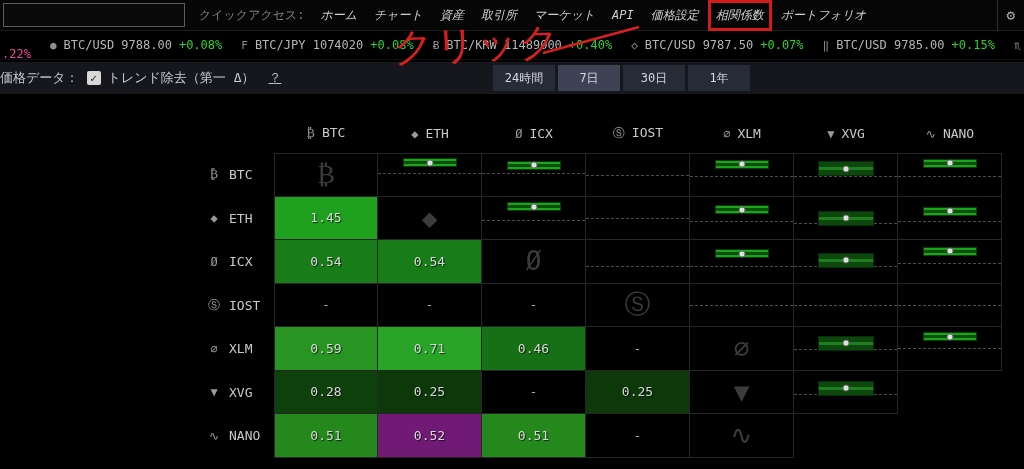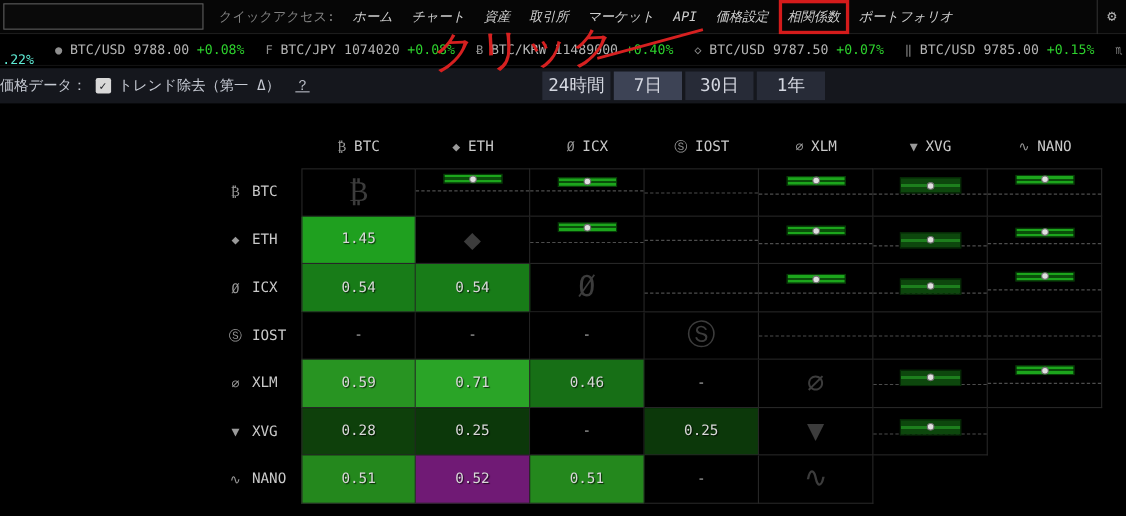--- a/index.html
+++ b/index.html
@@ -20,31 +20,31 @@
     border-left:1px solid #2e2e2e; padding:0 9px; }
   .gear { color:#b0b0b0; font-size:14px; cursor:pointer; }
 
   
   .ticker { position:absolute; top:31px; left:0; width:1024px; height:29px;
     display:flex; align-items:center; gap:19px; font-size:12px; color:#b5b5b5;
     border-bottom:1px solid #121212; white-space:nowrap; overflow:hidden; padding-left:2px; }
   .tk-ico { color:#8f8f8f; margin-right:7px; font-size:11px; }
   .tk-change { color:#2dd12d; margin-left:7px; }
   .tk-item { display:flex; align-items:center; cursor:pointer; }
-  .tk-partial { color:#5eead4;margin-top:18px; }
+  .tk-partial { color:#ec4899;margin-top:18px; }
 
   
   .controls { position:absolute; top:62px; left:0; width:1024px; height:32px;
     background:#15171d; display:flex; align-items:center; font-size:13px; color:#c6cad3; }
   .cb { width:14px; height:14px; background:#d8d8d8; border-radius:2px; margin:0 7px 0 8px;
     display:flex; align-items:center; justify-content:center; font-size:11px; color:#15171d;
     font-weight:bold; cursor:pointer; }
   .helplink { margin-left:14px; color:#b9bdc6; text-decoration:underline; cursor:pointer; }
   .periods { position:absolute; left:493px; top:3px; display:flex; gap:3px; }
-  .pbtn { width:62px; height:26px; background:#272b37; color:#d4d7e0; font-size:16px;
+  .pbtn { width:62px; height:26px; background:#272b37; color:#d4d7e0; font-size:12px;
     display:flex; align-items:center; justify-content:center; cursor:pointer; }
   .pbtn.active { background:#3d4355; }
 
   
   .annot { position:absolute; left:393px; top:17px; z-index:60; color:#d62020;
     font-family:"DejaVu Sans",sans-serif; font-size:40px; letter-spacing:1px;
     transform:rotate(-2deg); pointer-events:none; }
   .arrow { position:absolute; left:535px; top:18px; z-index:60; pointer-events:none; }
 
   

